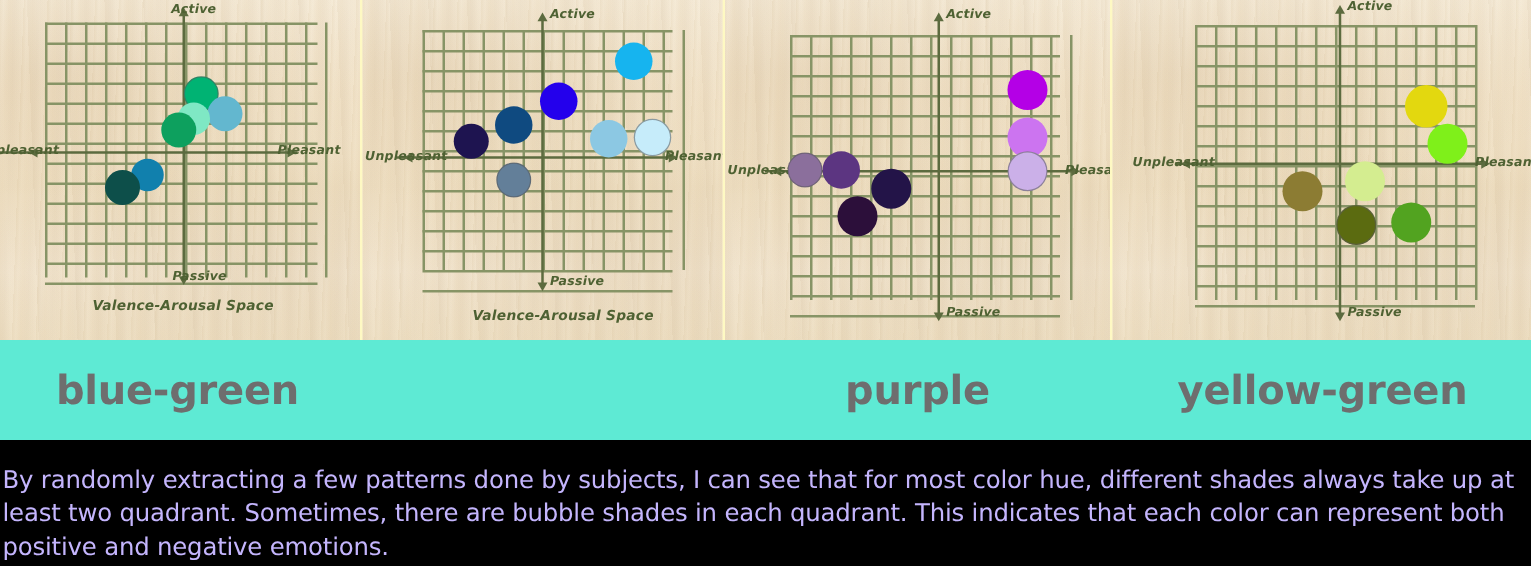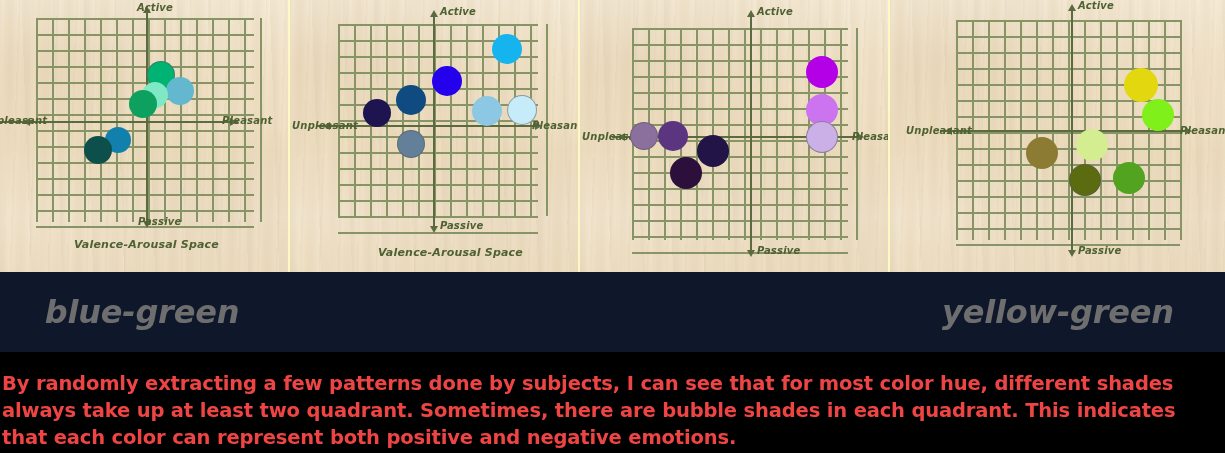--- a/index.html
+++ b/index.html
@@ -69,39 +69,39 @@
   }
 
   
   .bubble{
     position:absolute;border-radius:50%;
     box-sizing:border-box;
   }
   .bubble.ring{border:1px solid rgba(90,90,90,.55);}
 
   
-  .hue-row{position:absolute;left:0;top:272px;width:1225px;height:80px;background:#0f172a;font-style:italic;}
+  .hue-row{position:absolute;left:0;top:272px;width:1225px;height:80px;background:#5eead4;}
   .hue-label{
     position:absolute;top:0;height:80px;
     display:flex;align-items:center;justify-content:center;
     color:#6e6e6e;
     font-family:"DejaVu Sans", sans-serif;
     font-size:32px;font-weight:700;letter-spacing:-0.2px;
     white-space:nowrap;
   }
 
   
   .caption{
     position:absolute;left:0;top:352px;width:1225px;height:101px;background:#000;
   }
   .caption p{
     margin:0;padding:18px 6px 0 2px;
-    color:#ef4444;
+    color:#c4b5fd;
     font-family:"DejaVu Sans", sans-serif;
-    font-size:19.5px;line-height:27px;font-weight:700;
+    font-size:19.5px;line-height:27px;font-weight:400;
     letter-spacing:-0.15px;
   }
 </style>
 </head>
 <body>
 
 <div id="root">
 
   <div class="panel-strip">
 
@@ -329,20 +329,21 @@
             <div class="bubble ring" title="dark-olive" style="left:179.2px;top:164.35px;width:32px;height:32px;background:#5b6b10;"></div>
             <div class="bubble" title="leaf-green" style="left:223.2px;top:162.25px;width:32px;height:32px;background:#52a320;"></div>
           </div>
       </div>
     </div>
 
   </div>
 
   <div class="hue-row">
     <div class="hue-label" id="hue-0" style="left:14px;width:256px;">blue-green</div>
+    <div class="hue-label" id="hue-2" style="left:606px;width:256px;">purple</div>
     <div class="hue-label" id="hue-3" style="left:930px;width:256px;">yellow-green</div>
   </div>
 
   <div class="caption">
     <p>By randomly extracting a few patterns done by subjects, I can see that for most color hue, different shades always take up at least two quadrant. Sometimes, there are bubble shades in each quadrant. This indicates that each color can represent both positive and negative emotions.</p>
   </div>
 
 </div>
 
 </body></html>

